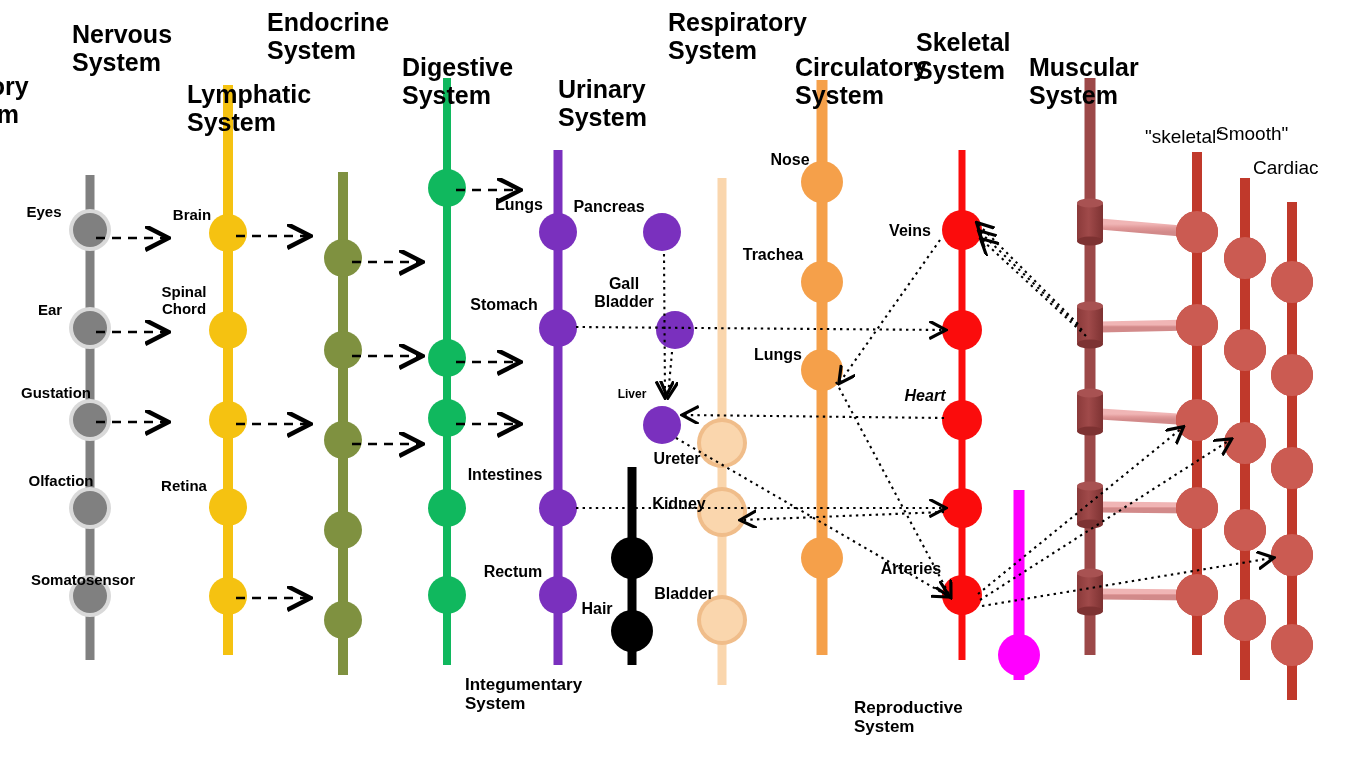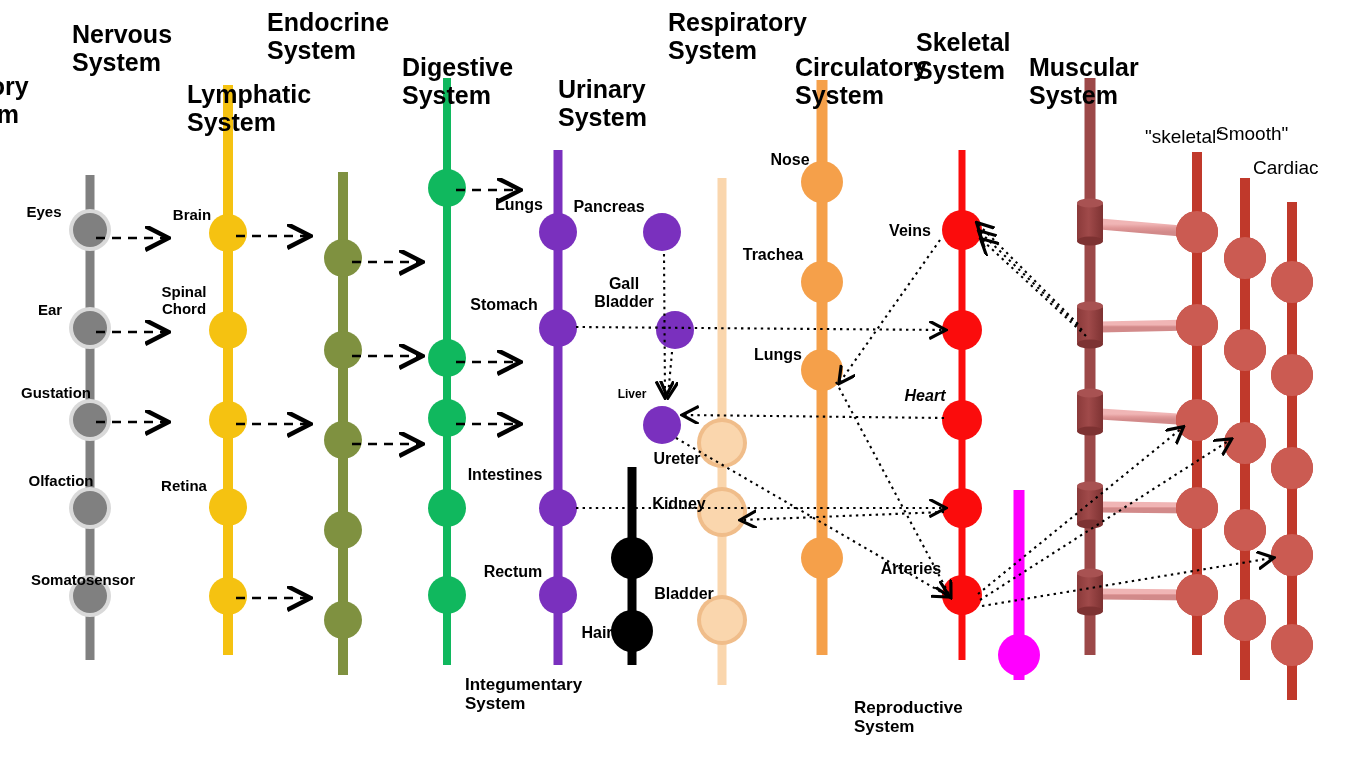--- a/index.html
+++ b/index.html
@@ -210,21 +210,21 @@
       <div class="node-label" style="font-size: 16px; top: 196px; left: 359px; width: 320px; transform: none; white-space: pre-line;">Lungs</div>
       <div class="node-label" style="font-size: 16px; top: 296px; left: 344px; width: 320px; transform: none; white-space: pre-line;">Stomach</div>
       <div class="node-label" style="font-size: 16px; top: 466px; left: 345px; width: 320px; transform: none; white-space: pre-line;">Intestines</div>
       <div class="node-label" style="font-size: 16px; top: 563px; left: 353px; width: 320px; transform: none; white-space: pre-line;">Rectum</div>
       <div class="node-label" style="font-size: 16px; top: 198px; left: 449px; width: 320px; transform: none; white-space: pre-line;">Pancreas</div>
       <div class="node-label" style="font-size: 16px; top: 275px; left: 464px; width: 320px; transform: none; white-space: pre-line;">Gall
 Bladder</div>
       <div class="node-label" style="font-size: 12px; top: 368px; left: 472px; width: 320px; transform: none; white-space: pre-line; margin-top: 20px;">Liver</div>
       <div class="sys-title" style="font-size: 17px; top: 675px; left: 465px; width: 320px; transform: none; white-space: pre-line;">Integumentary
 System</div>
-      <div class="node-label" style="font-size: 16px; top: 600px; left: 437px; width: 320px; transform: none; white-space: pre-line; margin-top: 24px;">Hair</div>
+      <div class="node-label" style="font-size: 16px; top: 600px; left: 437px; width: 320px; transform: none; white-space: pre-line;">Hair</div>
       <div class="sys-title" style="font-size: 25px; top: 75px; left: 558px; width: 320px; transform: none; white-space: pre-line;">Urinary
 System</div>
       <div class="node-label" style="font-size: 16px; top: 450px; left: 517px; width: 320px; transform: none; white-space: pre-line;">Ureter</div>
       <div class="node-label" style="font-size: 16px; top: 495px; left: 519px; width: 320px; transform: none; white-space: pre-line;">Kidney</div>
       <div class="node-label" style="font-size: 16px; top: 585px; left: 524px; width: 320px; transform: none; white-space: pre-line;">Bladder</div>
       <div class="sys-title" style="font-size: 25px; top: 8px; left: 668px; width: 320px; transform: none; white-space: pre-line;">Respiratory
 System</div>
       <div class="node-label" style="font-size: 16px; top: 151px; left: 630px; width: 320px; transform: none; white-space: pre-line;">Nose</div>
       <div class="node-label" style="font-size: 16px; top: 246px; left: 613px; width: 320px; transform: none; white-space: pre-line;">Trachea</div>
       <div class="node-label" style="font-size: 16px; top: 346px; left: 618px; width: 320px; transform: none; white-space: pre-line;">Lungs</div>

